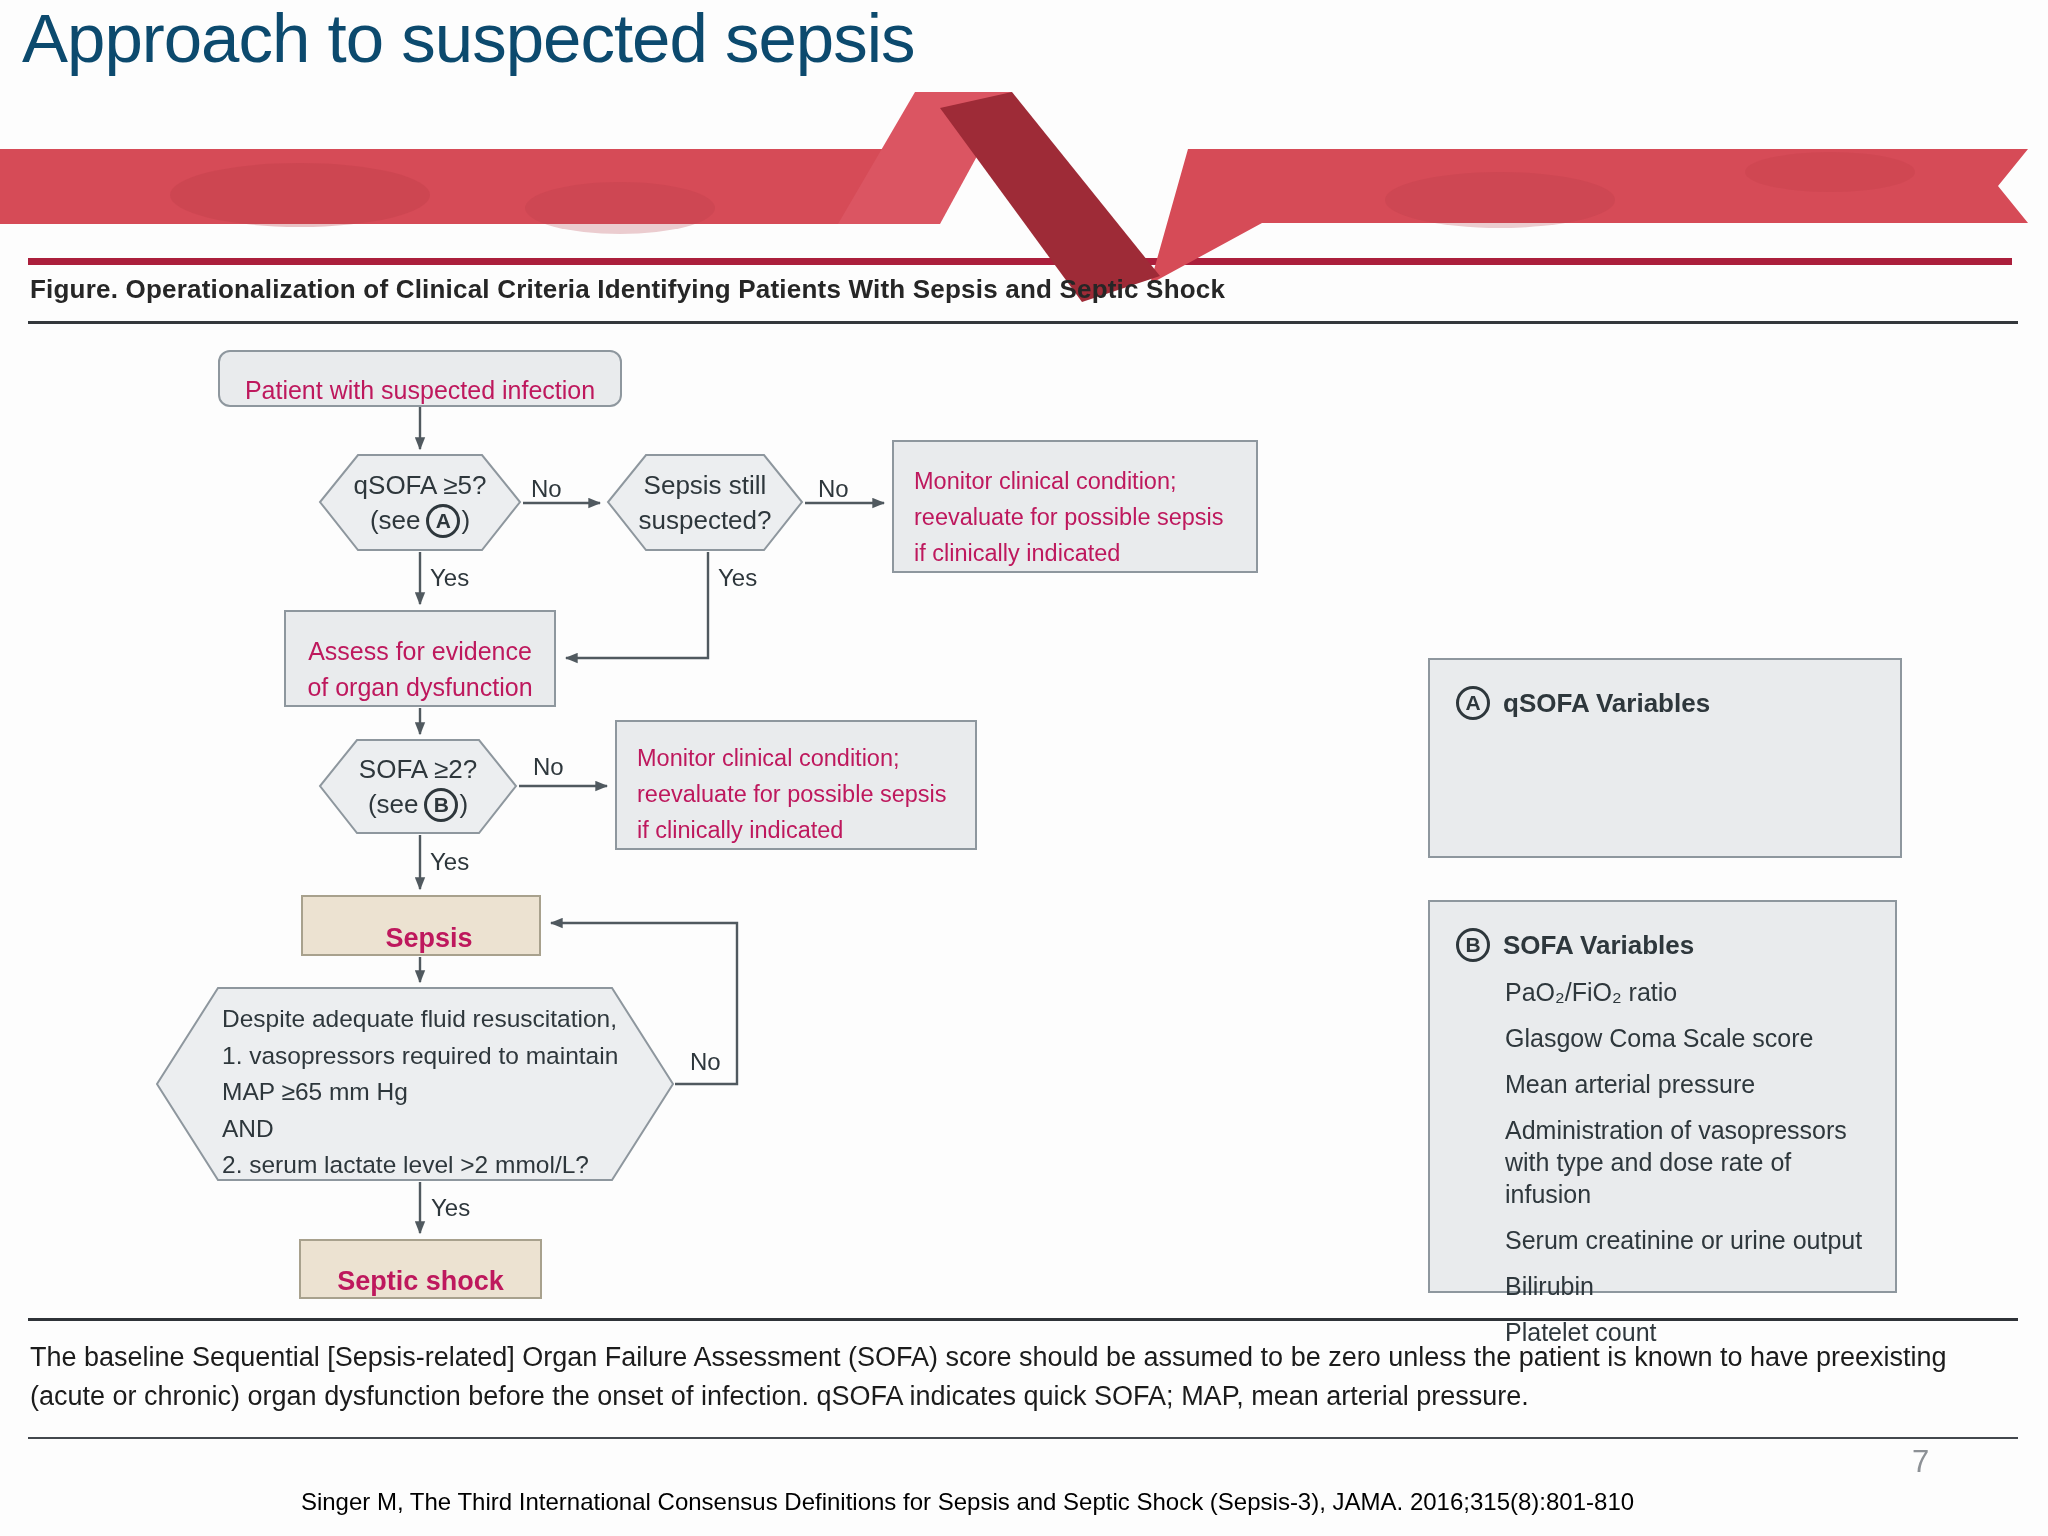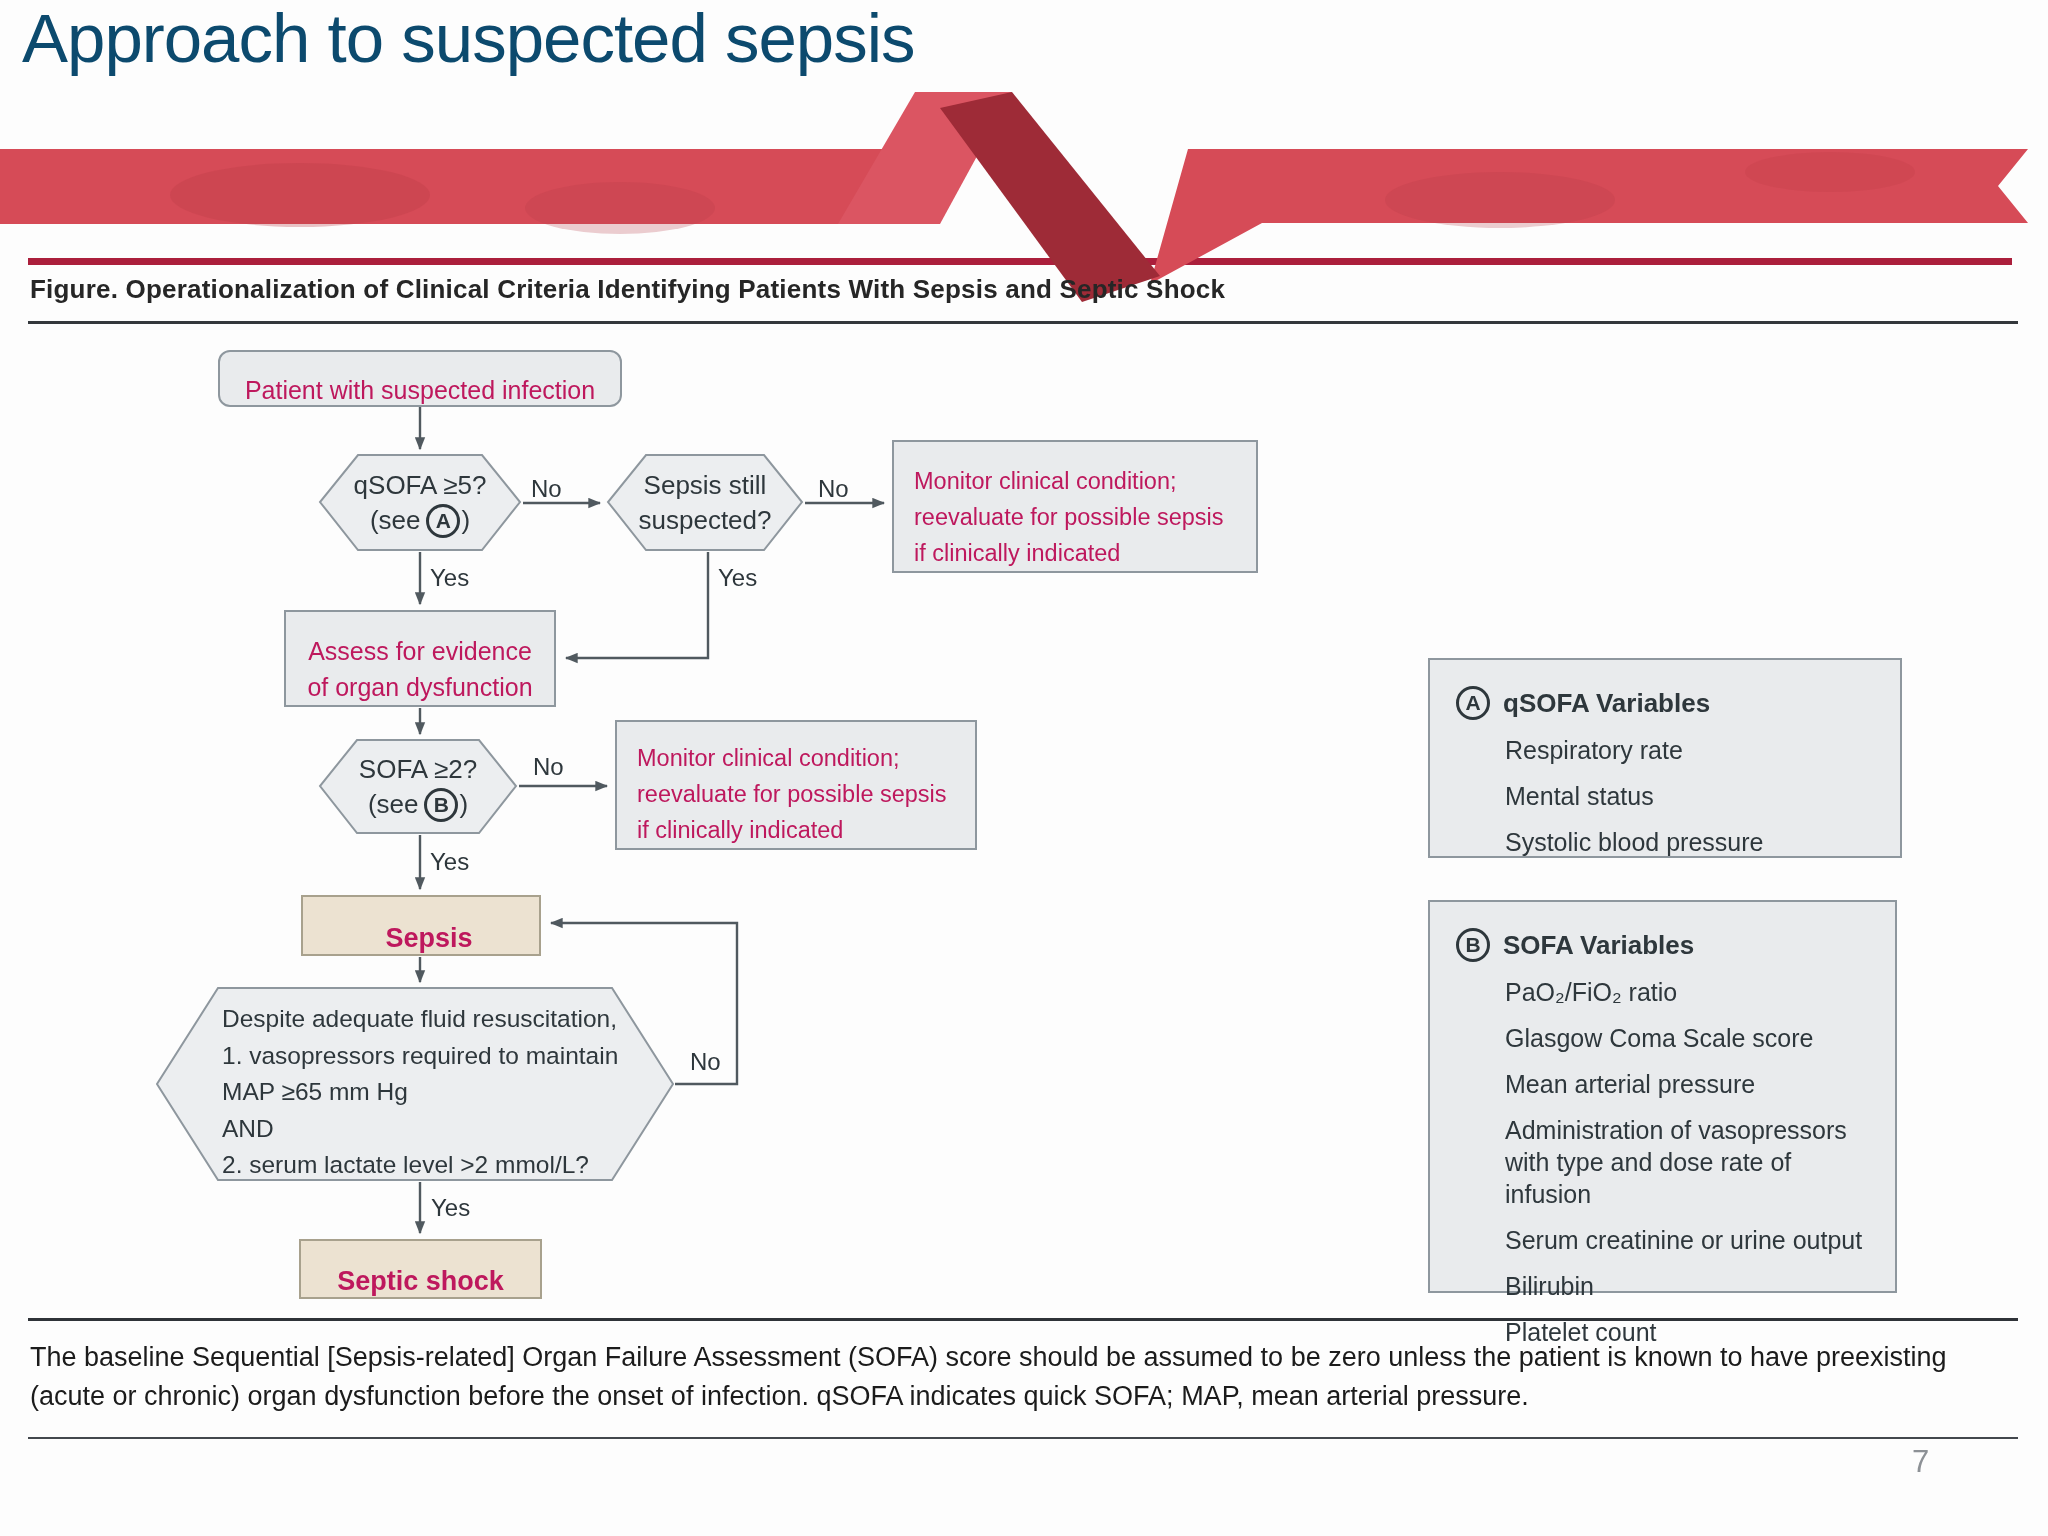--- a/index.html
+++ b/index.html
@@ -169,25 +169,20 @@
   <div class="edge-label" style="left:533px;top:753px;">No</div>
   <div class="edge-label" style="left:430px;top:848px;">Yes</div>
   <div class="edge-label" style="left:690px;top:1048px;">No</div>
   <div class="edge-label" style="left:431px;top:1194px;">Yes</div>
 
   <div class="panel" style="left:1428px;top:658px;width:474px;height:200px;">
     <div class="panel-header">
       <span class="cref" style="margin:0;">A</span>
       <span>qSOFA Variables</span>
     </div>
-    <div class="panel-items">
-      <div>Respiratory rate</div>
-      <div>Mental status</div>
-      <div>Systolic blood pressure</div>
-    </div>
   </div>
 
   <div class="panel" style="left:1428px;top:900px;width:469px;height:393px;">
     <div class="panel-header">
       <span class="cref" style="margin:0;">B</span>
       <span>SOFA Variables</span>
     </div>
     <div class="panel-items">
       <div>PaO₂/FiO₂ ratio</div>
       <div>Glasgow Coma Scale score</div>
@@ -196,14 +191,15 @@
       <div>Serum creatinine or urine output</div>
       <div>Bilirubin</div>
       <div>Platelet count</div>
     </div>
   </div>
 
   <div class="abs" id="footnote">The baseline Sequential [Sepsis-related] Organ Failure Assessment (SOFA) score should be assumed to be zero unless the patient is known to have preexisting (acute or chronic) organ dysfunction before the onset of infection. qSOFA indicates quick SOFA; MAP, mean arterial pressure.</div>
 
   <div class="abs" id="page-number">7</div>
 
+  <div class="abs" id="citation">Singer M, The Third International Consensus Definitions for Sepsis and Septic Shock (Sepsis-3), JAMA. 2016;315(8):801-810</div>
 
 </div>
 
 </body></html>

